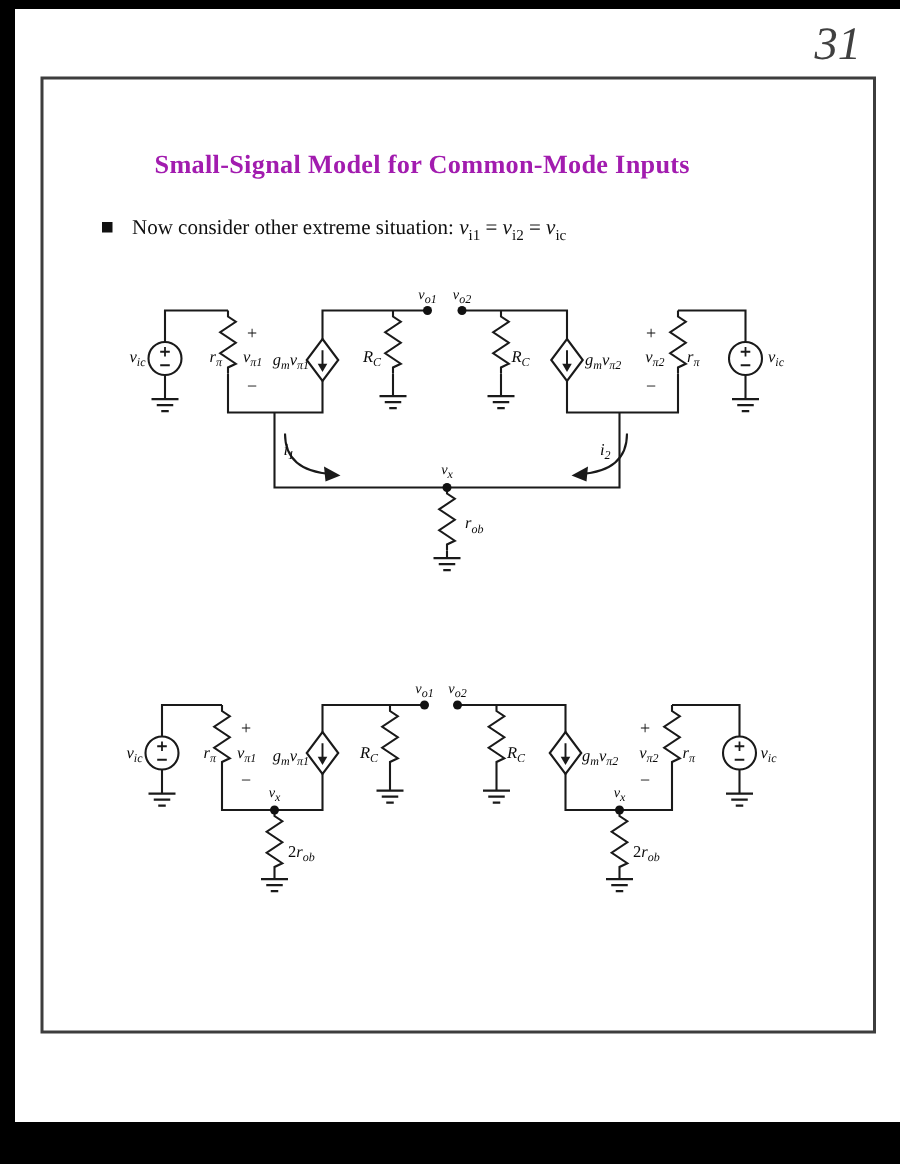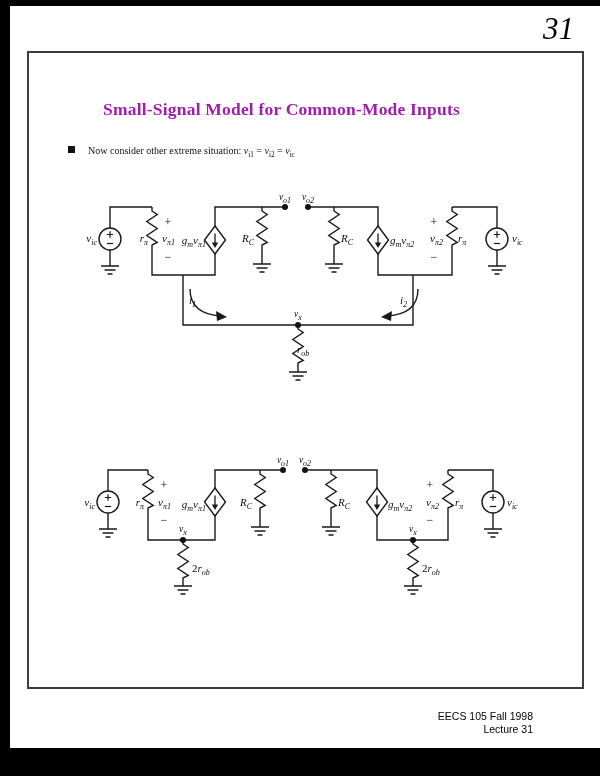--- a/index.html
+++ b/index.html
@@ -1,22 +1,22 @@
 <!DOCTYPE html>
 <html><head>
 <meta charset="utf-8">
 <style>
   html,body{margin:0;padding:0;}
   #screen{position:relative;width:600px;height:776px;background:#000;overflow:hidden;
           font-family:"Liberation Serif",serif;}
   .page{position:absolute;left:10px;top:6px;width:590px;height:742px;background:#fff;}
-  .pagenum{position:absolute;top:5px;right:26px;font-style:italic;font-size:31px;color:#000000;}
+  .pagenum{position:absolute;top:5px;right:26px;font-style:italic;font-size:31px;color:#404040;}
   .frame{position:absolute;left:17px;top:45px;width:553px;height:634px;border:2px solid #3d3d3d;}
   .title{position:absolute;left:93px;top:93px;font-weight:bold;font-size:17.5px;color:#a21caf;letter-spacing:.2px;white-space:nowrap;}
-  .bullet{position:absolute;left:58px;top:139px;font-size:10px;color:#101010;white-space:nowrap;}
+  .bullet{position:absolute;left:58px;top:139px;font-size:14px;color:#101010;white-space:nowrap;}
   .sq{display:inline-block;width:7px;height:7px;background:#111;margin-right:13px;vertical-align:1px;}
   .bullet i,.eq i,.lbl i{font-style:italic;}
   sub{font-size:.72em;}
   .eq{position:absolute;left:75px;top:398px;font-size:13px;color:#101010;white-space:nowrap;}
   svg.circuit{position:absolute;}
   .lbl{position:absolute;font-style:italic;font-size:11px;line-height:12px;color:#0b0b0b;white-space:nowrap;}
   .lbl sub{font-size:8px;}
   .lbl .up{font-style:normal;}
   .sm{font-size:9.5px;line-height:10px;}
   .end{transform:translateX(-100%);}
@@ -111,21 +111,21 @@
   <span class="lbl" style="left:331px;top:226px"><i>R</i><sub>C</sub></span>
   <span class="lbl" style="left:380px;top:228px"><i>g</i><sub>m</sub><i>v</i><sub>π2</sub></span>
   <span class="lbl mid sign" style="left:424px;top:210px">+</span>
   <span class="lbl end" style="left:433px;top:226px"><i>v</i><sub>π2</sub></span>
   <span class="lbl mid sign" style="left:424px;top:245px">−</span>
   <span class="lbl" style="left:448px;top:226px"><i>r</i><sub>π</sub></span>
   <span class="lbl" style="left:502px;top:226px"><i>v</i><sub>ic</sub></span>
   <span class="lbl" style="left:179px;top:288px"><i>i</i><sub>1</sub></span>
   <span class="lbl end" style="left:397px;top:288px"><i>i</i><sub>2</sub></span>
   <span class="lbl mid sm" style="left:288px;top:303px"><i>v</i><sub>x</sub></span>
-  <span class="lbl" style="left:287px;top:337px"><i>r</i><sub>ob</sub></span>
+  <span class="lbl" style="left:300px;top:337px"><i>r</i><sub>ob</sub></span>
 
 
   <svg class="circuit" style="left:30px;top:449px" width="520" height="150" viewBox="40 455 520 150">
     <path class="wire" d="
       M108 491 V470 H148
       M148 512 V540 H215 V516
       M215 488 V470 H283
       M260 512 V527
       M108 513 V529
       M183 540 V540
@@ -172,19 +172,15 @@
   <span class="lbl mid sign" style="left:420px;top:473px">+</span>
   <span class="lbl end" style="left:429px;top:490px"><i>v</i><sub>π2</sub></span>
   <span class="lbl mid sign" style="left:420px;top:508px">−</span>
   <span class="lbl" style="left:445px;top:490px"><i>r</i><sub>π</sub></span>
   <span class="lbl" style="left:497px;top:490px"><i>v</i><sub>ic</sub></span>
   <span class="lbl mid sm" style="left:173px;top:518px"><i>v</i><sub>x</sub></span>
   <span class="lbl" style="left:182px;top:556px"><span class="up">2</span><i>r</i><sub>ob</sub></span>
   <span class="lbl mid sm" style="left:403px;top:518px"><i>v</i><sub>x</sub></span>
   <span class="lbl" style="left:412px;top:556px"><span class="up">2</span><i>r</i><sub>ob</sub></span>
 
-  <div class="footer">
-    <div>EECS 105 Fall 1998</div>
-    <div>Lecture 31</div>
-  </div>
 
  </div>
 </div>
 
 </body></html>

